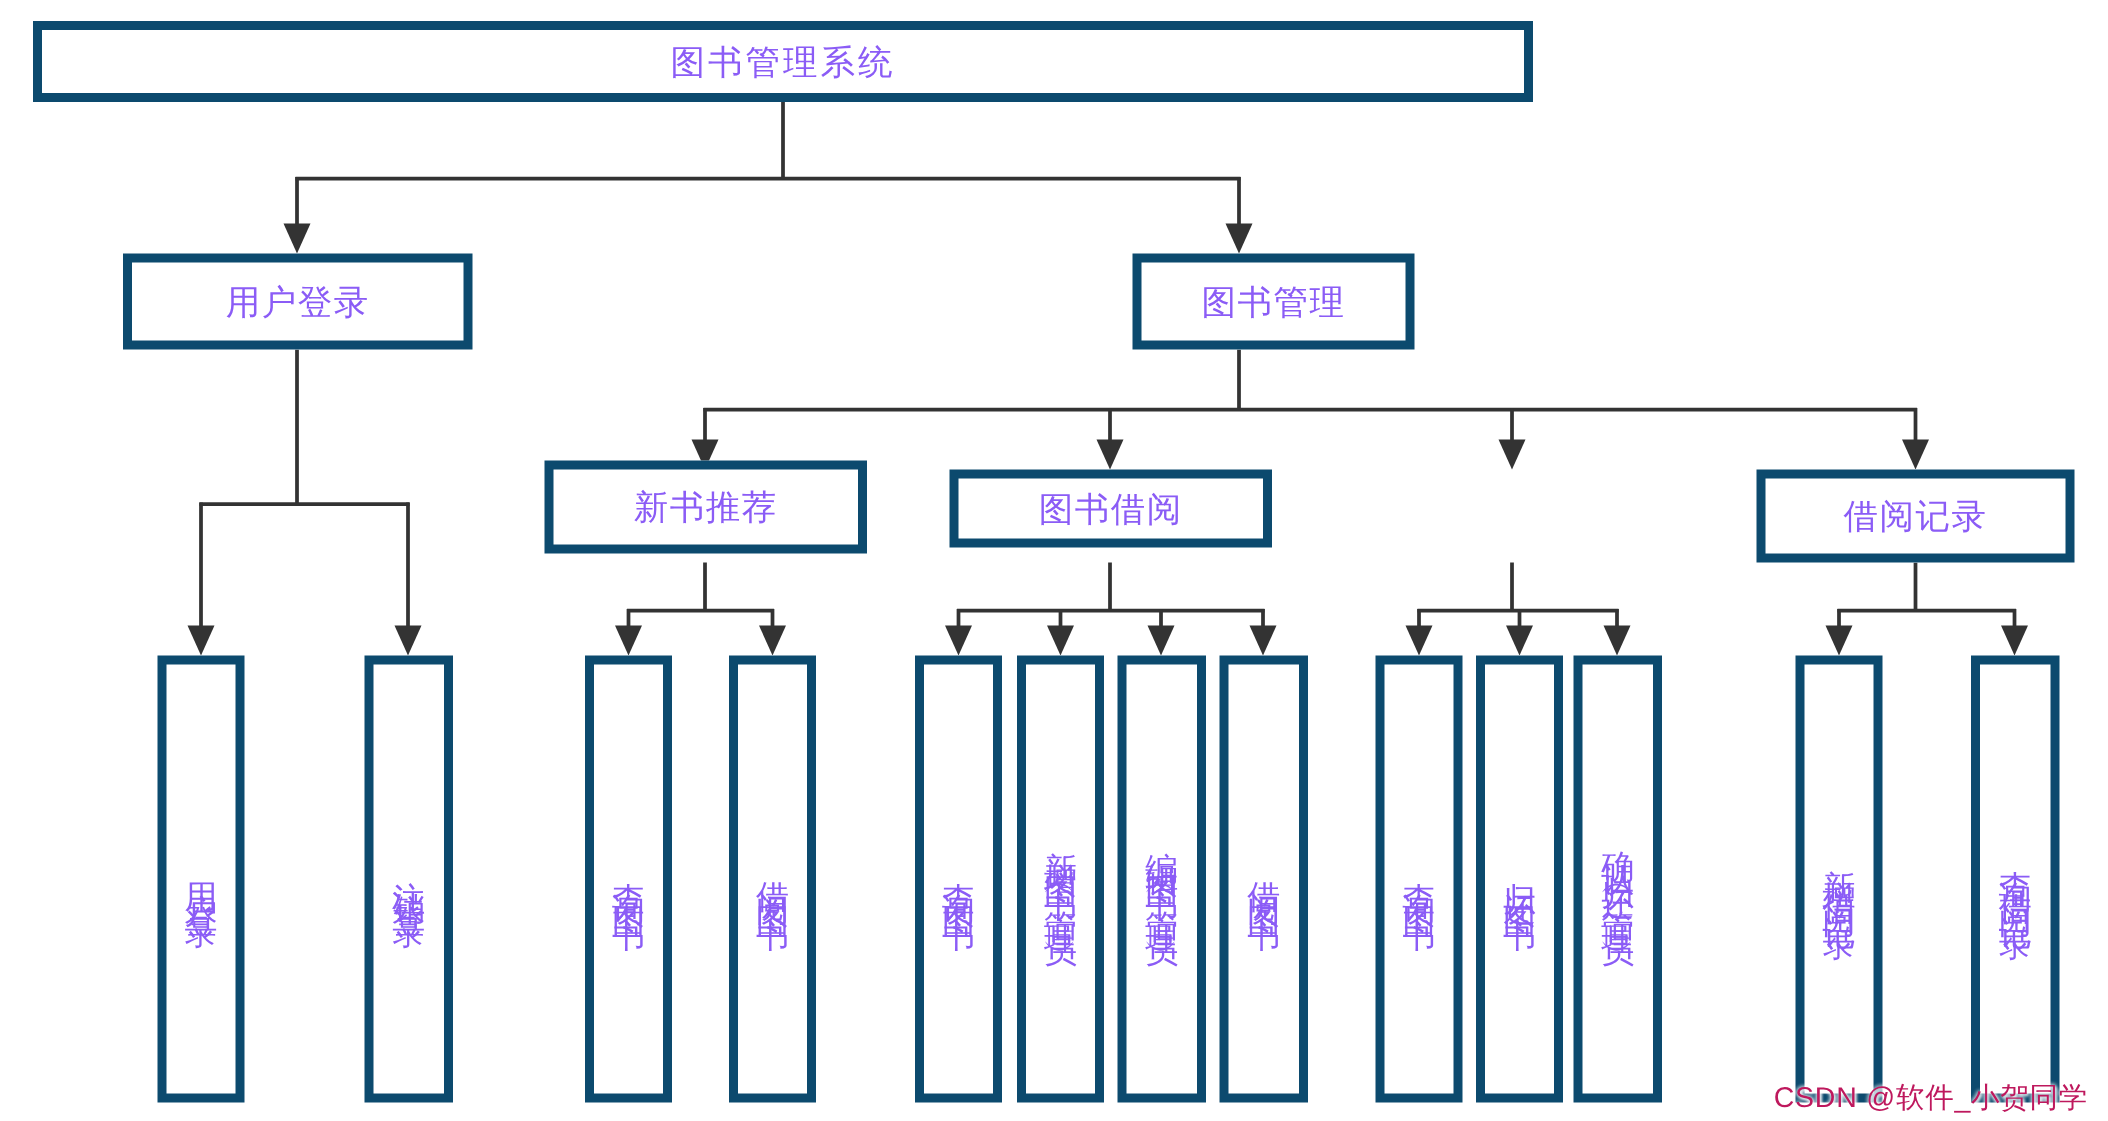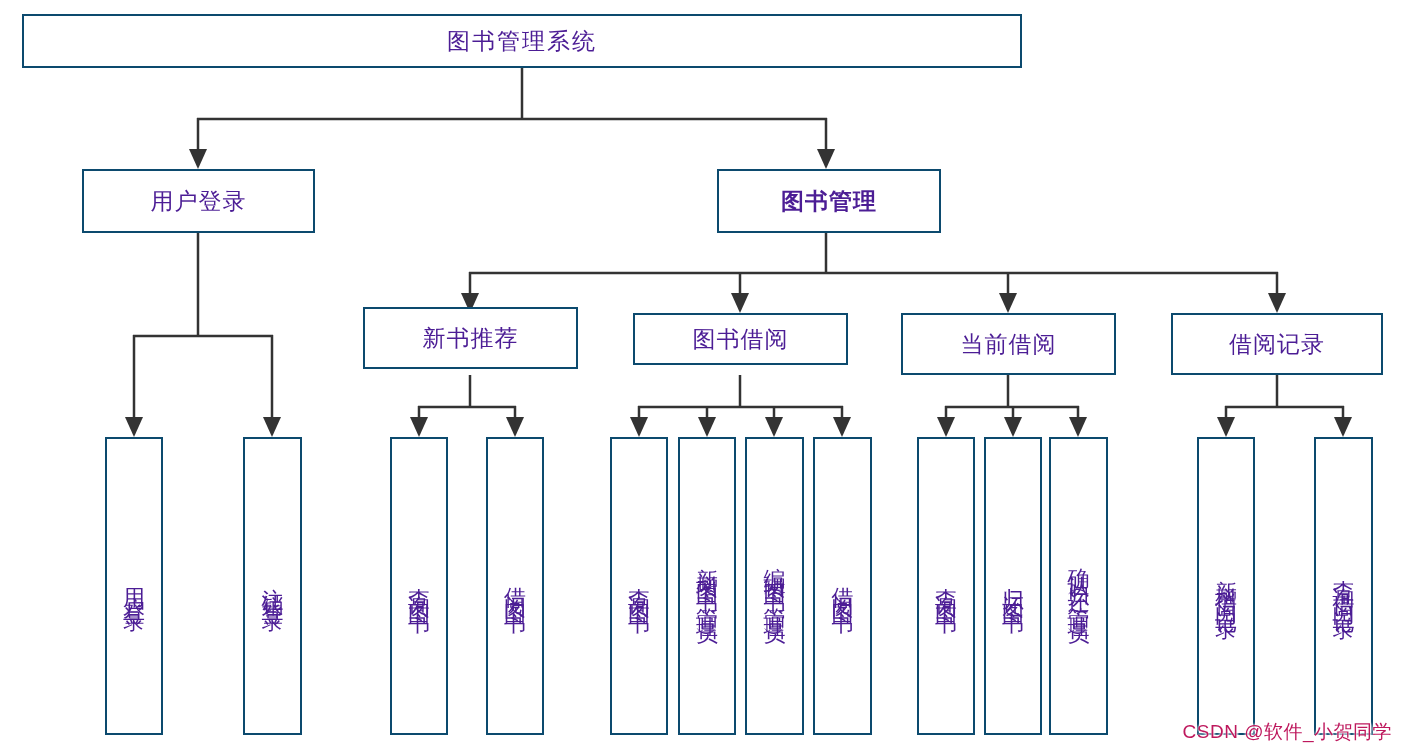--- a/index.html
+++ b/index.html
@@ -2,23 +2,23 @@
 <html><head>
 <meta charset="utf-8">
 <title>Diagram</title>
 <style>
   html,body { margin:0; padding:0; background:#ffffff; }
   .canvas {
     position:relative; width:1405px; height:747px; background:#ffffff;
     font-family:"Liberation Sans","DejaVu Sans",sans-serif; overflow:hidden;
   }
   .box {
-    position:absolute; background:#ffffff; border:2px solid #0c4a6e;
+    position:absolute; background:#ffffff; border:6px solid #0c4a6e;
     box-sizing:border-box; display:flex; align-items:center; justify-content:center;
-    color:#4c1d95;
+    color:#8b5cf6;
   }
   .h-box  { font-size:23px; letter-spacing:1px; white-space:nowrap; }
   .root-box { font-size:23px; letter-spacing:2px; }
   .v-box {
     writing-mode:vertical-rl; text-orientation:mixed;
     font-size:22px; letter-spacing:8px; line-height:1;
   }
   svg.connectors { position:absolute; left:0; top:0; z-index:0; }
   .box { z-index:1; }
   .watermark {
@@ -104,25 +104,24 @@
       <line x1="1226" y1="406" x2="1226" y2="420"></line>
       <path d="M1217 417 L1235 417 L1226 437 Z" stroke="none"></path>
       <line x1="1343" y1="406" x2="1343" y2="420"></line>
       <path d="M1334 417 L1352 417 L1343 437 Z" stroke="none"></path>
     </g>
   </svg>
 
   <div class="box root-box" style="left:22px; top:14px; width:1000px; height:54px;">图书管理系统</div>
 
   <div class="box h-box" style="left:82px; top:169px; width:233px; height:64px;">用户登录</div>
-  <div class="box h-box" style="left:717px; top:169px; width:224px; height:64px;font-weight:bold;">图书管理</div>
+  <div class="box h-box" style="left:755px; top:169px; width:188px; height:64px;">图书管理</div>
 
   <div class="box h-box" style="left:363px; top:307px; width:215px; height:62px;">新书推荐</div>
   <div class="box h-box" style="left:633px; top:313px; width:215px; height:52px;">图书借阅</div>
-  <div class="box h-box" style="left:901px; top:313px; width:215px; height:62px;">当前借阅</div>
   <div class="box h-box" style="left:1171px; top:313px; width:212px; height:62px;">借阅记录</div>
 
   <div class="box v-box" style="left:105px; top:437px; width:58px; height:298px;">用户登录</div>
   <div class="box v-box" style="left:243px; top:437px; width:59px; height:298px;">注销登录</div>
 
   <div class="box v-box" style="left:390px; top:437px; width:58px; height:298px;">查询图书</div>
   <div class="box v-box" style="left:486px; top:437px; width:58px; height:298px;">借阅图书</div>
 
   <div class="box v-box" style="left:610px; top:437px; width:58px; height:298px;">查询图书</div>
   <div class="box v-box" style="left:678px; top:437px; width:58px; height:298px;">新增图书（管理员）</div>

